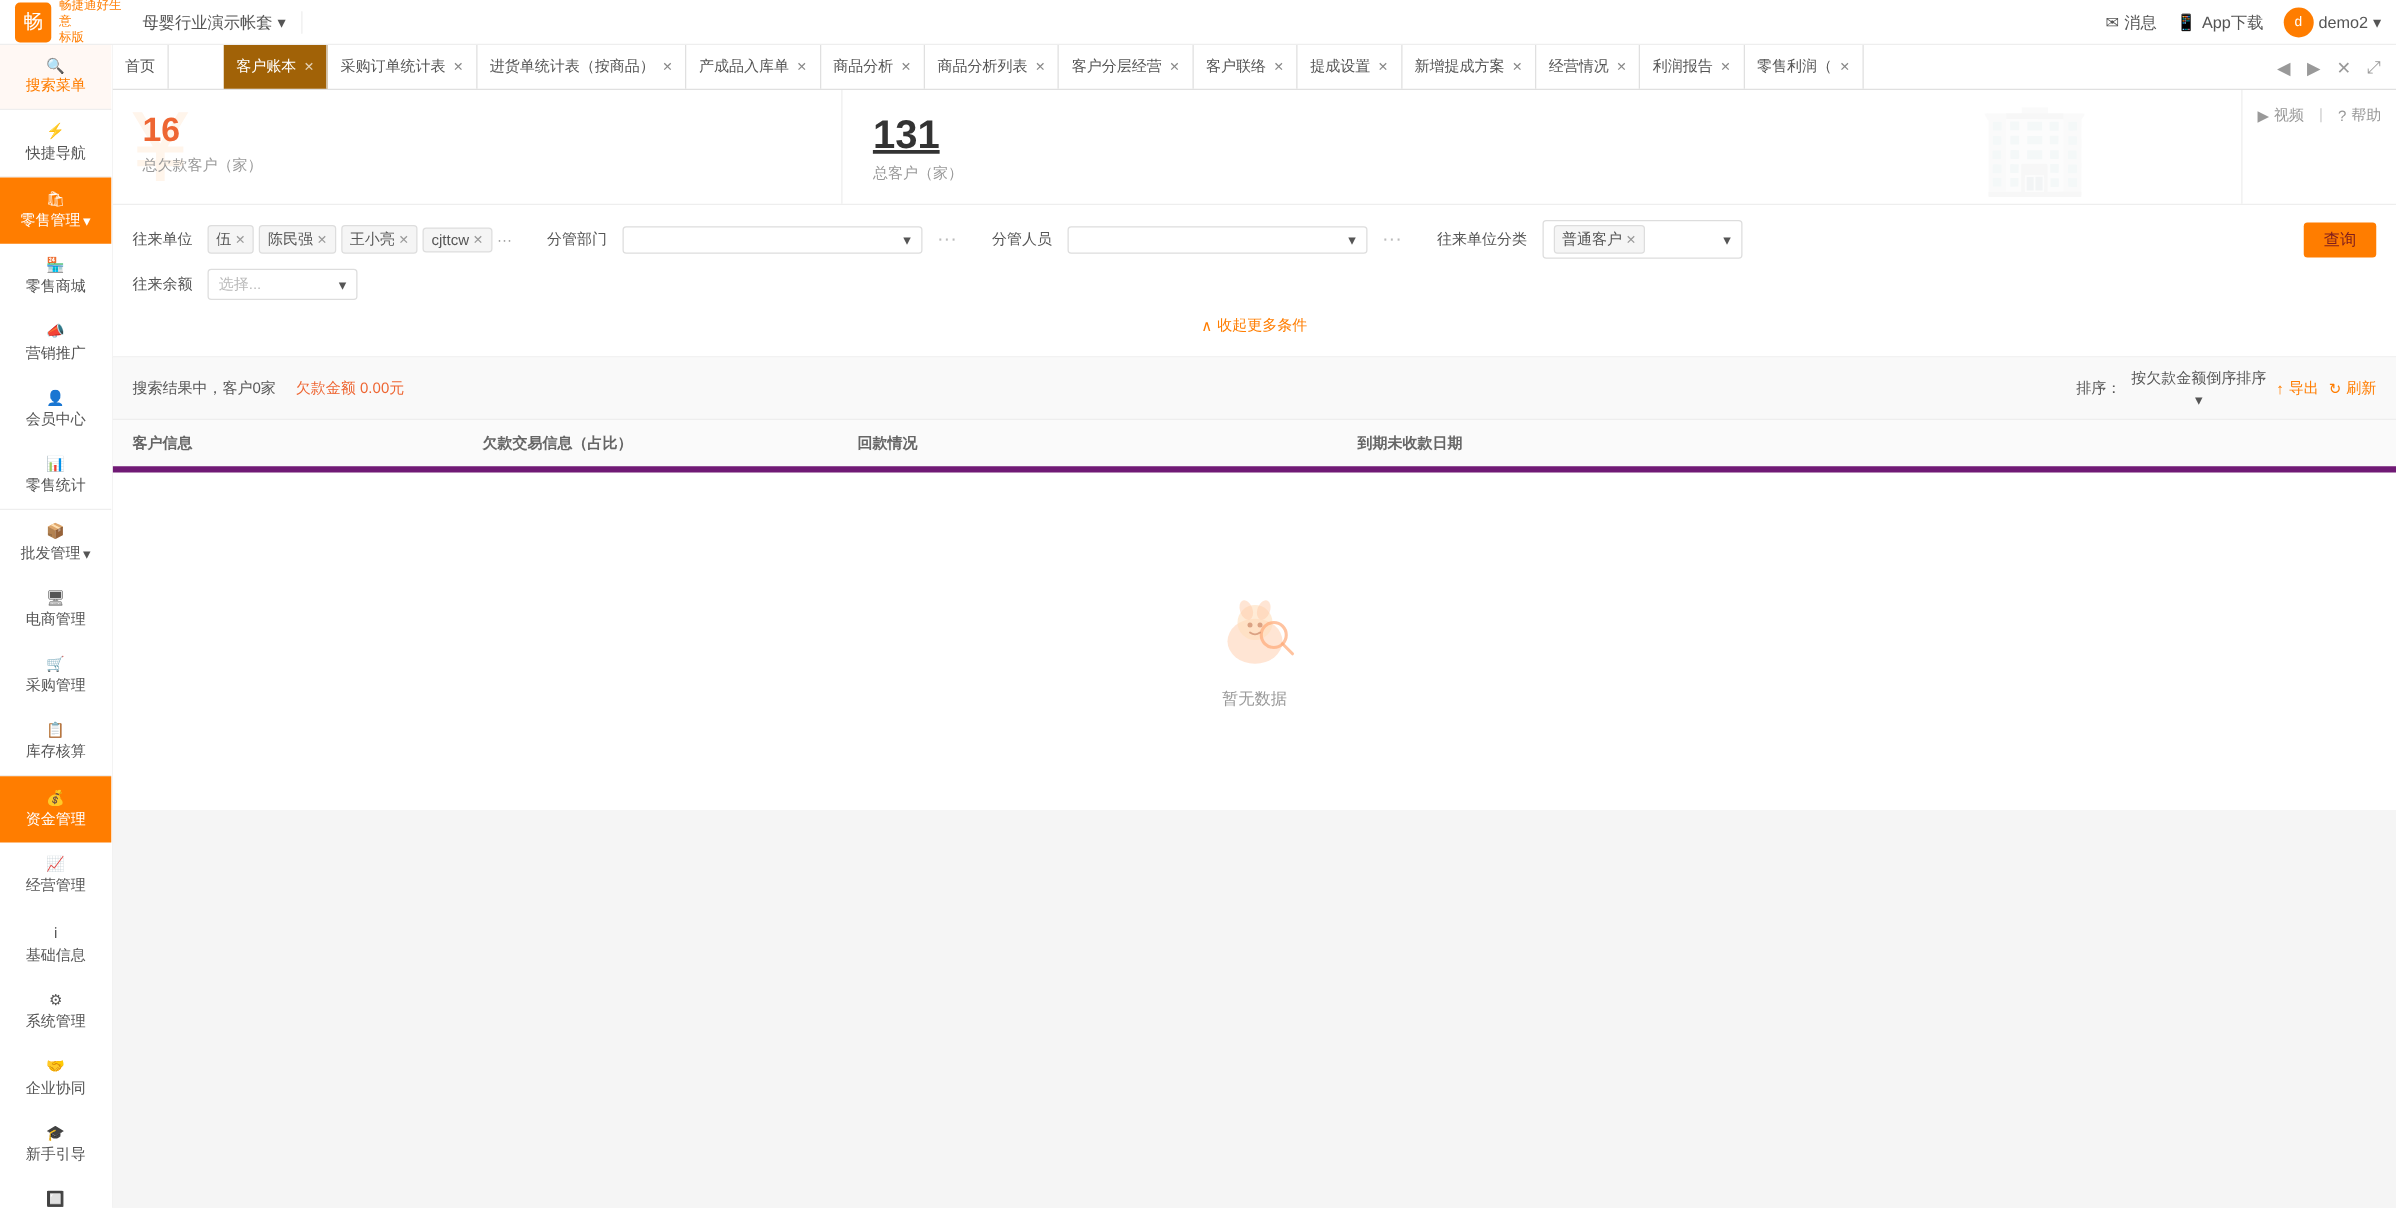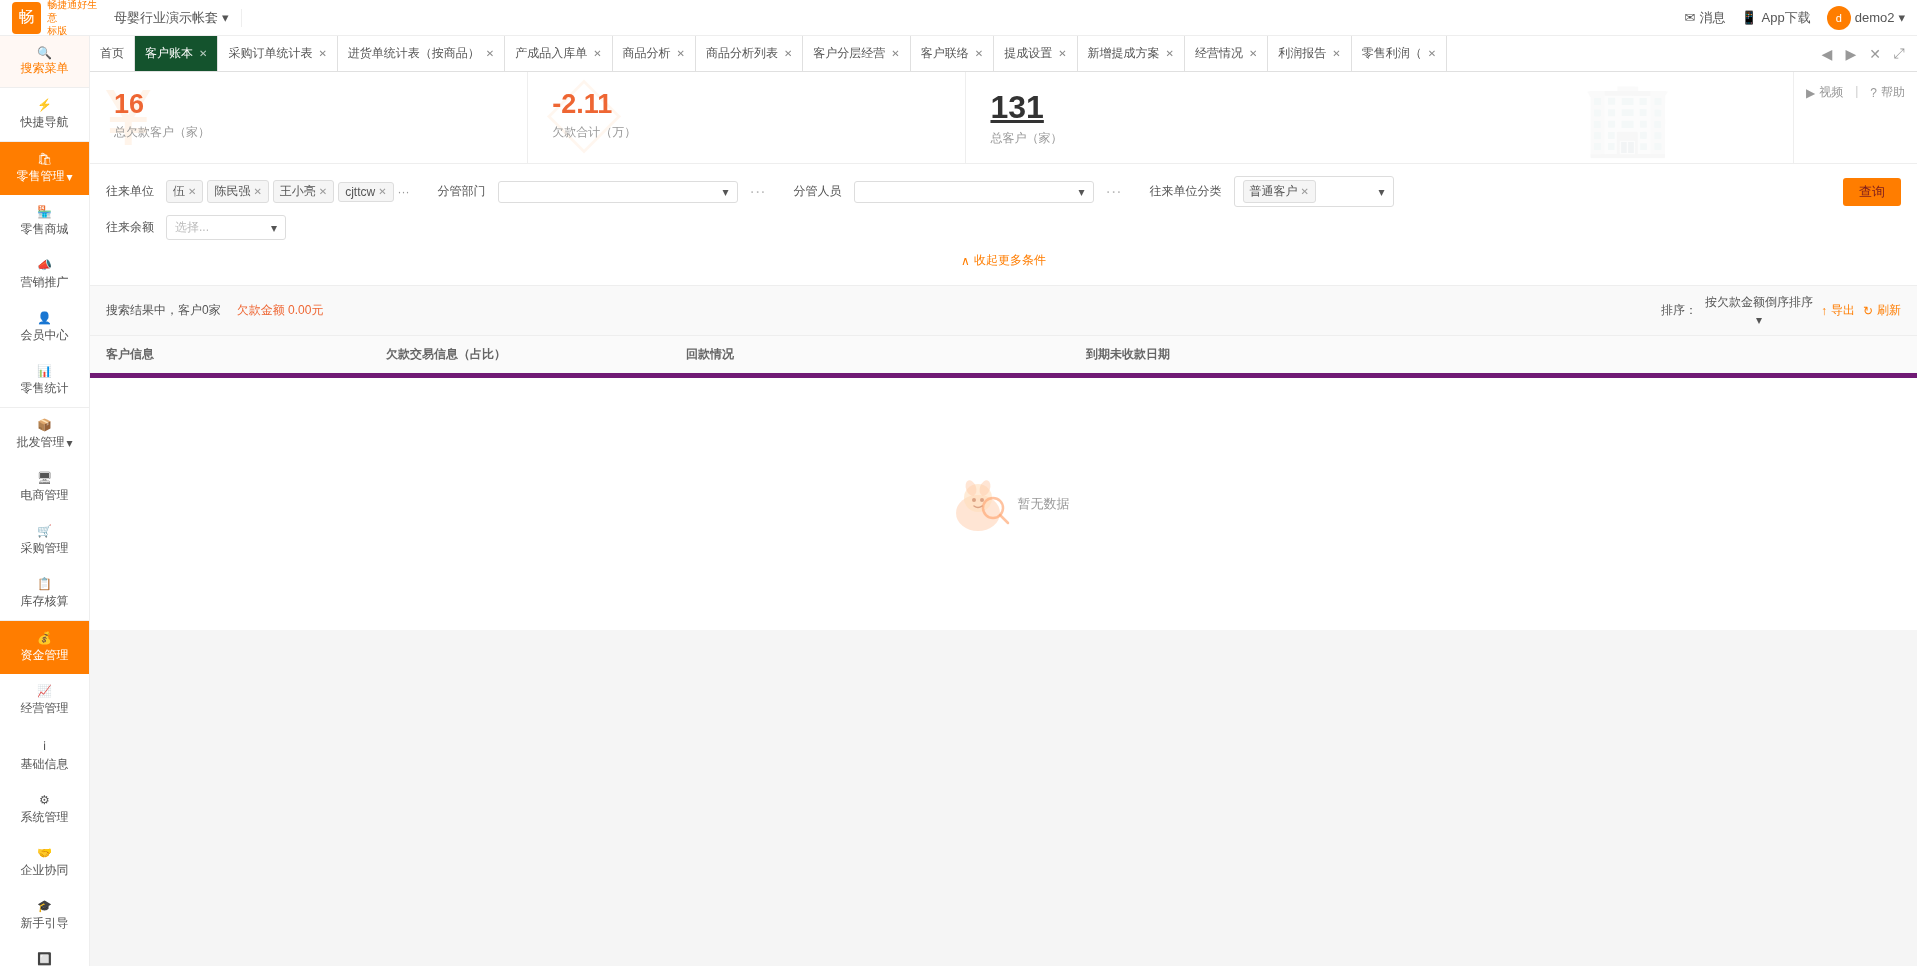--- a/index.html
+++ b/index.html
@@ -26,21 +26,21 @@
     .sidebar-item { padding: 10px 0; text-align: center; cursor: pointer; font-size: 12px; color: #555; display: flex; flex-direction: column; align-items: center; gap: 2px; }
     .sidebar-item.active { background: #ff7d00; color: #fff; }
     .sidebar-item-with-arrow { display: flex; align-items: center; justify-content: center; gap: 2px; }
 
     
     .content-area { flex: 1; display: flex; flex-direction: column; overflow: hidden; }
 
     
     .tabs-bar { display: flex; align-items: center; background: #fff; border-bottom: 1px solid #e0e0e0; height: 36px; flex-shrink: 0; overflow: hidden; }
     .tab { display: flex; align-items: center; padding: 0 10px; height: 36px; font-size: 12px; cursor: pointer; white-space: nowrap; border-right: 1px solid #e0e0e0; color: #555; gap: 4px; flex-shrink: 0; }
-    .tab.active { background: #14532d; color: #fff; }
+    .tab.active { background: #a16207; color: #fff; margin-left: 44px; }
     .tab-close { font-size: 10px; opacity: 0.7; margin-left: 2px; }
     .tab-controls { margin-left: auto; display: flex; align-items: center; gap: 4px; padding: 0 8px; flex-shrink: 0; }
     .tab-ctrl-btn { width: 20px; height: 20px; display: flex; align-items: center; justify-content: center; cursor: pointer; color: #999; font-size: 14px; }
 
     
     .page-content { flex: 1; overflow-y: auto; background: #f5f5f5; padding: 0; }
 
     
     .stats-row { display: flex; background: #fff; border-bottom: 1px solid #eee; }
     .stat-card { flex: 1; padding: 16px 24px; display: flex; flex-direction: column; align-items: flex-start; position: relative; border-right: 1px solid #eee; }
@@ -74,21 +74,21 @@
 
     
     .table-wrapper { background: #fff; }
     .table-header { display: flex; align-items: center; padding: 10px 16px; border-bottom: 5px solid #701a75; background: #fafafa; font-size: 12px; color: #666; font-weight: bold; }
     .col-customer { flex: 0 0 280px; }
     .col-debt { flex: 0 0 300px; }
     .col-repayment { flex: 0 0 400px; }
     .col-date { flex: 1; }
 
     
-    .empty-state { display: flex; flex-direction: row; align-items: center; justify-content: center; padding: 80px 0; }
+    .empty-state { display: flex; flex-direction: column; align-items: center; justify-content: center; padding: 80px 0; }
     .empty-icon { width: 80px; height: 80px; margin-bottom: 12px; position: relative; }
     .empty-text { color: #999; font-size: 13px; }
   </style>
 </head>
 <body>
 
 <div class="app-wrapper">
 
   <div class="top-bar">
     <div class="logo-area">
@@ -277,29 +277,20 @@
       <div class="page-content">
 
         <div class="stats-row">
 
           <div class="stat-card" style="position:relative; overflow:hidden;">
             <div style="position:absolute; left:16px; top:50%; transform:translateY(-50%); opacity:0.08; font-size:80px; color:#ff7d00;">¥</div>
             <div class="stat-value-red" style="position:relative; z-index:1;">16</div>
             <div class="stat-label" style="position:relative; z-index:1;">总欠款客户（家）</div>
           </div>
 
-          <div class="stat-card" style="position:relative; overflow:hidden;">
-            <div style="position:absolute; left:16px; top:50%; transform:translateY(-50%); opacity:0.06;">
-              <svg width="80" height="80" viewBox="0 0 80 80">
-                  <polygon points="40,5 75,40 40,75 5,40" fill="none" stroke="#ff7d00" stroke-width="3"></polygon>
-                </svg>
-            </div>
-            <div class="stat-value-red" style="position:relative; z-index:1;">-2.11</div>
-            <div class="stat-label" style="position:relative; z-index:1;">欠款合计（万）</div>
-          </div>
 
           <div class="stat-card" style="position:relative; overflow:hidden; flex: 2;">
             <div style="position:absolute; right:120px; top:50%; transform:translateY(-50%); opacity:0.07; font-size:72px; color:#88aacc;">🏢</div>
             <div class="stat-value-dark" style="position:relative; z-index:1;">131</div>
             <div class="stat-label" style="position:relative; z-index:1;">总客户（家）</div>
           </div>
 
           <div class="video-help">
             <div style="display:flex; align-items:center; gap:4px; cursor:pointer; color:#999; font-size:12px;">
               <span>▶</span>

